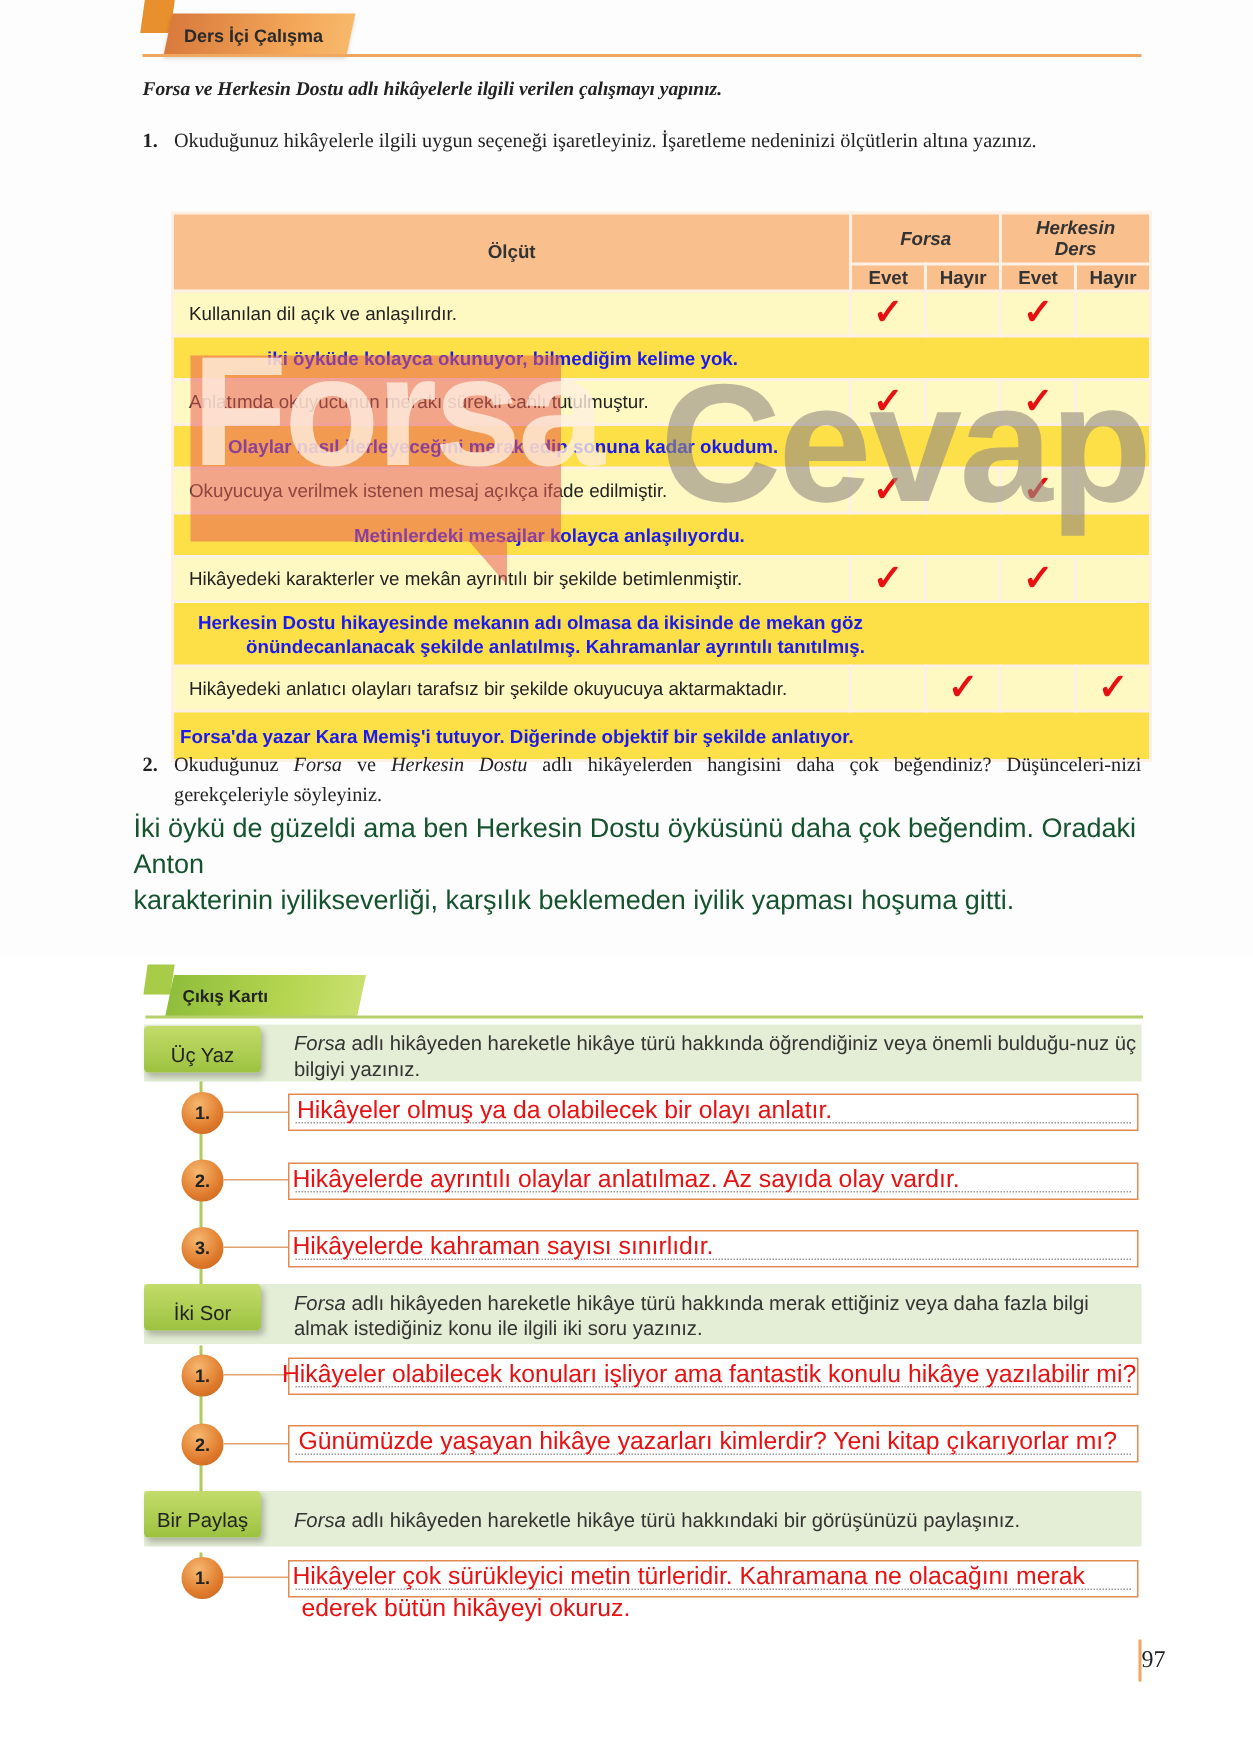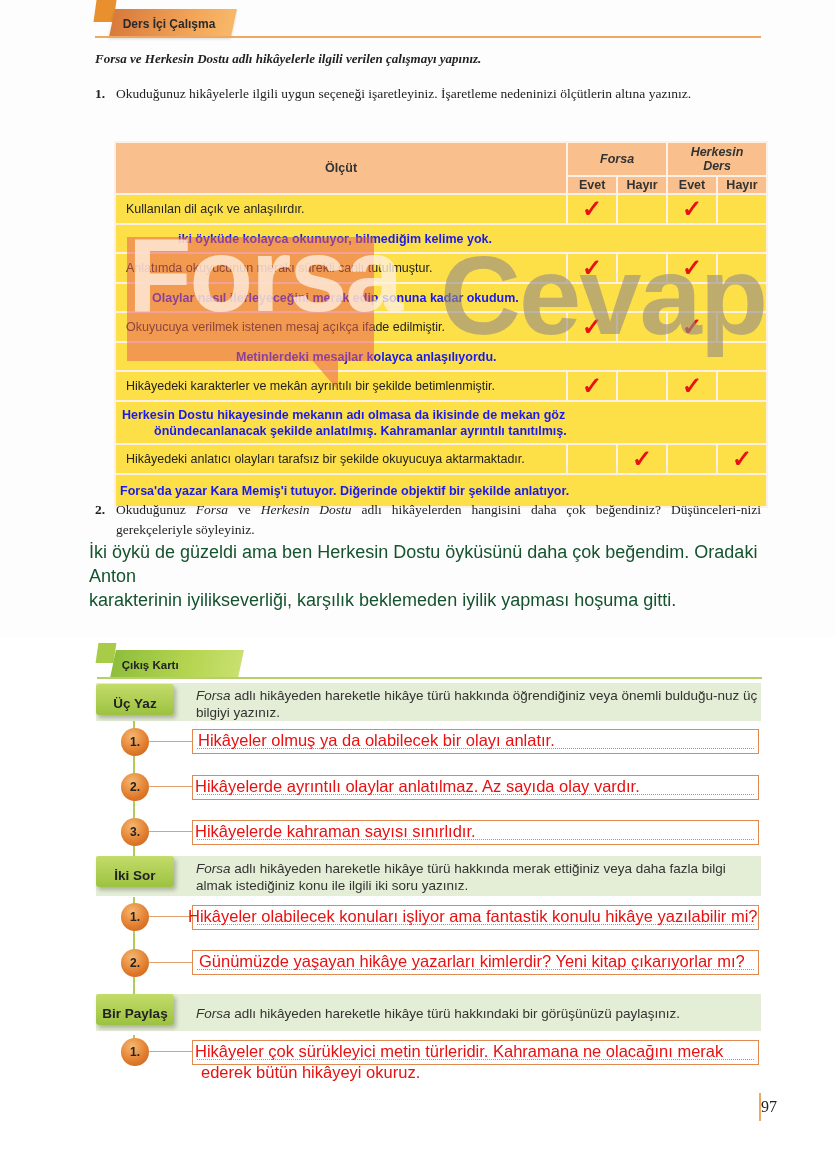--- a/index.html
+++ b/index.html
@@ -18,21 +18,21 @@
   .q .txt { display: block; padding-left: 21px; }
   .q i { font-style: italic; }
 
   
   .tbl { position: absolute; left: 114px; top: 141px; width: 654px; border-collapse: collapse; font-size: 12.5px; color: #222; }
   .tbl td, .tbl th { border: 2px solid #fdf0e4; }
   .tbl th { background: #f9c08e; font-weight: bold; font-size: 12.5px; color: #333; }
   .tbl .h-olcut { width: 453px; height: 52px; text-align: center; }
   .tbl .h-story { font-style: italic; height: 34px; }
   .tbl .h-sub { height: 18px; width: 50px; }
-  .tbl tr.crit td { background: #fde047; height: 30px; }
+  .tbl tr.crit td { background: #fef9c3; height: 30px; }
   .tbl tr.ans td { background: #fde047; height: 29px; color: #1a1aee; font-weight: bold; font-size: 12.5px; margin-left: 36px; }
   .tbl tr.ans.tall td { height: 43px; }
   .crit-text { padding-left: 10px; }
   .chk { text-align: center; color: #e81010; font-size: 24px; font-weight: bold; line-height: 24px; }
 
   
   .wm-box { position: absolute; left: 127px; top: 237px; width: 247px; height: 124px; background: rgba(232,96,88,0.55); }
   .wm-tail { position: absolute; left: 312px; top: 360px; width: 0; height: 0; border-left: 26px solid transparent; border-right: 0 solid transparent; border-top: 30px solid rgba(232,96,88,0.55); }
   .wm-evvel { position: absolute; left: 128px; top: 223px; font-size: 104px; font-weight: bold; color: rgba(255,240,225,0.78); letter-spacing: -2px; line-height: 1; }
   .wm-cevap { position: absolute; left: 440px; top: 240px; font-size: 112px; font-weight: bold; color: rgba(150,140,130,0.62); letter-spacing: -2px; line-height: 1; }
@@ -41,21 +41,21 @@
 
   
   .ck-tab { position: absolute; left: 97px; top: 643px; width: 18px; height: 20px; background: #a8cc48; transform: skewX(-8deg); }
   .ck-label { position: absolute; left: 113px; top: 650px; width: 128px; height: 28px; background: linear-gradient(90deg, #8fbe3c 0%, #b5d550 60%, #c9e070 100%); transform: skewX(-12deg); }
   .ck-label span { display: block; transform: skewX(12deg); font-weight: bold; font-size: 11.5px; color: #222; padding: 9px 0 0 8px; }
   .ck-rule { position: absolute; left: 97px; top: 677px; width: 665px; height: 2px; background: #b5d06a; }
 
   .vline { position: absolute; left: 133px; width: 2px; background: #b0cc58; }
 
   .band { position: absolute; left: 96px; width: 665px; background: #e4edd5; }
-  .band-tag { position: absolute; left: 96px; width: 78px; height: 31px; background: linear-gradient(180deg, #c3dc6a 0%, #9cc240 100%); border-radius: 3px; box-shadow: 2px 3px 4px rgba(0,0,0,0.25); font-weight: bold; font-size: 13.5px; color: #222; text-align: center; line-height: 39px; }
+  .band-tag { position: absolute; left: 96px; width: 78px; height: 31px; background: linear-gradient(180deg, #c3dc6a 0%, #9cc240 100%); border-radius: 3px; box-shadow: 2px 3px 4px rgba(0,0,0,0.25); font-weight: normal; font-size: 13.5px; color: #222; text-align: center; line-height: 39px; }
   .band-text { position: absolute; left: 196px; font-size: 13.5px; color: #333; line-height: 17px; width: 566px; }
   .band-text i { font-style: italic; }
 
   .circ { position: absolute; left: 121px; width: 28px; height: 28px; border-radius: 50%; background: radial-gradient(circle at 40% 30%, #f6b870 0%, #e07b2c 60%, #c0611c 100%); font-weight: bold; font-size: 12px; color: #222; text-align: center; line-height: 28px; }
   .conn { position: absolute; left: 149px; width: 43px; height: 1px; background: #e0a070; }
   .ansbox { position: absolute; left: 192px; height: 25px; border: 1px solid #e08a50; background: #fff; }
   .ansbox .dots { position: absolute; left: 4px; right: 4px; bottom: 4px; border-bottom: 1px dotted #999; }
   .ansbox-text { position: absolute; color: #e81010; font-size: 16.5px; white-space: nowrap; line-height: 20px; }
 
   .pageno { position: absolute; left: 733px; top: 1098px; font-family: "Liberation Serif", serif; font-size: 16px; color: #222; margin-left: 28px; }
@@ -127,21 +127,21 @@
   </tr>
 
   <tr class="crit">
     <td class="crit-text">Hikâyedeki karakterler ve mekân ayrıntılı bir şekilde betimlenmiştir.</td>
     <td class="chk">✓</td>
     <td class="chk"></td>
     <td class="chk">✓</td>
     <td class="chk"></td>
   </tr>
   <tr class="ans tall">
-    <td colspan="5" style="padding-left:6px; line-height:16px;"><span>Herkesin Dostu hikayesinde mekanın adı olmasa da ikisinde de mekan göz</span><br><span style="padding-left:32px;">önündecanlanacak şekilde anlatılmış. Kahramanlar ayrıntılı tanıtılmış.</span></td>
+    <td colspan="5" style="padding-left:16px; line-height:16px;"><span>Herkesin Dostu hikayesinde mekanın adı olmasa da ikisinde de mekan göz</span><br><span style="padding-left:32px;">önündecanlanacak şekilde anlatılmış. Kahramanlar ayrıntılı tanıtılmış.</span></td>
   </tr>
 
   <tr class="crit">
     <td class="crit-text">Hikâyedeki anlatıcı olayları tarafsız bir şekilde okuyucuya aktarmaktadır.</td>
     <td class="chk"></td>
     <td class="chk">✓</td>
     <td class="chk"></td>
     <td class="chk">✓</td>
   </tr>
   <tr class="ans">

